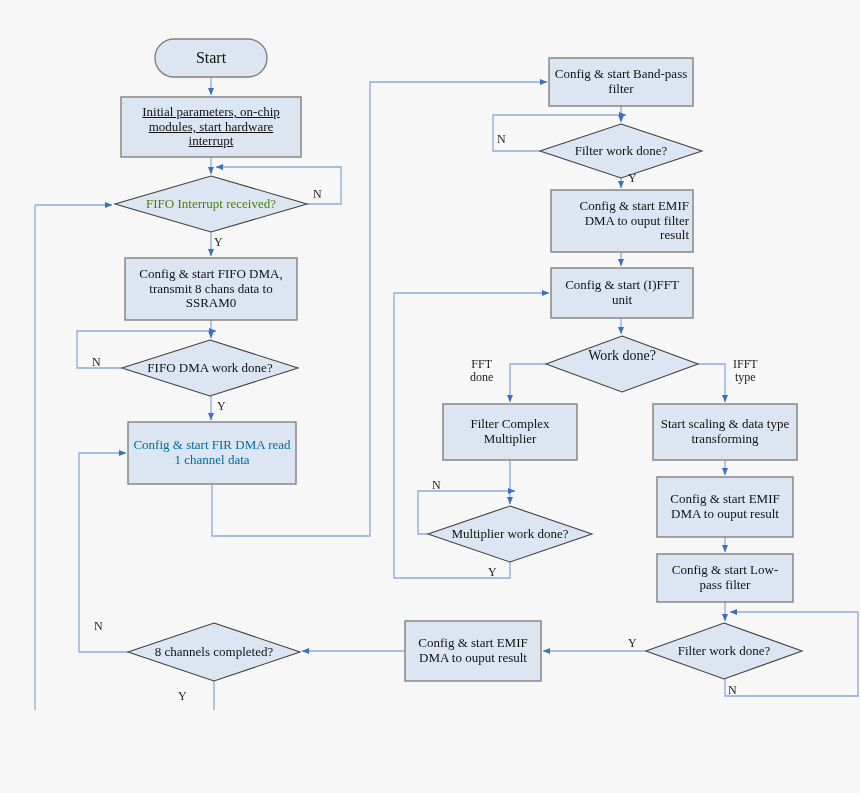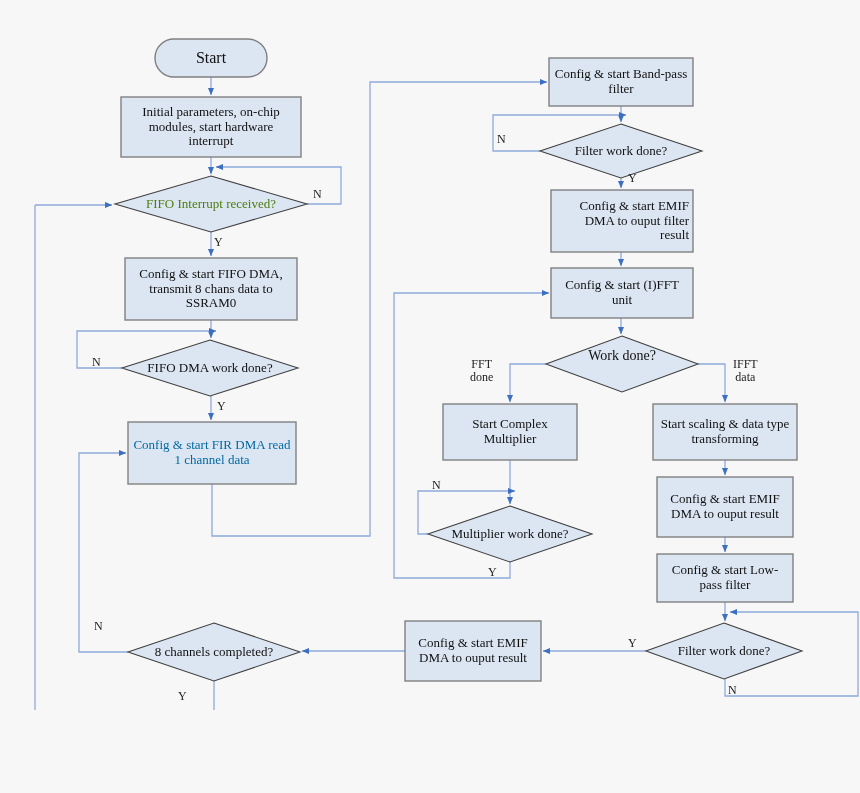--- a/index.html
+++ b/index.html
@@ -101,21 +101,21 @@
         <polygon points="724,623 802,651 724,679 646,651" fill="#dce6f2" stroke="#404040" stroke-width="1.1"></polygon>
         <rect x="405" y="621" width="136" height="60" fill="#dce6f2" stroke="#808080" stroke-width="1.4"></rect>
       </g>
   </svg>
 
   <div id="labels">
       <div class="node-label" style="left: 155px; top: 39px; width: 112px; height: 38px; font-size: 16px; color: rgb(17, 17, 17);">
         <span style="padding: 0px 4px; white-space: pre-line;">Start</span>
       </div>
       <div class="node-label" style="left: 121px; top: 97px; width: 180px; height: 60px; font-size: 13px; color: rgb(17, 17, 17);">
-        <span style="padding: 0px 4px; white-space: pre-line;">Initial parameters, on-chip modules, start hardware interrupt</span>
+        <span style="padding: 0px 4px; white-space: pre-line; text-decoration: underline;">Initial parameters, on-chip modules, start hardware interrupt</span>
       </div>
       <div class="node-label" style="left: 115px; top: 176px; width: 192px; height: 56px; font-size: 13px; color: #4d7c0f;">
         <span style="padding: 0px 4px; white-space: pre-line;">FIFO Interrupt received?</span>
       </div>
       <div class="node-label" style="left: 125px; top: 258px; width: 172px; height: 62px; font-size: 13px; color: rgb(17, 17, 17);">
         <span style="padding: 0px 8px; white-space: pre-line;">Config &amp; start FIFO DMA, transmit 8 chans data to SSRAM0</span>
       </div>
       <div class="node-label" style="left: 122px; top: 340px; width: 176px; height: 56px; font-size: 13px; color: rgb(17, 17, 17);">
         <span style="padding: 0px 4px; white-space: pre-line;">FIFO DMA work done?</span>
       </div>
@@ -134,21 +134,21 @@
       <div class="node-label" style="left: 551px; top: 190px; width: 142px; height: 62px; font-size: 13px; color: rgb(17, 17, 17);">
         <span style="padding: 0px 4px; white-space: pre-line; text-align: right;">Config &amp; start EMIF DMA to ouput filter result</span>
       </div>
       <div class="node-label" style="left: 551px; top: 268px; width: 142px; height: 50px; font-size: 13px; color: rgb(17, 17, 17);">
         <span style="padding: 0px 4px; white-space: pre-line;">Config &amp; start (I)FFT unit</span>
       </div>
       <div class="node-label" style="left: 546px; top: 328px; width: 152px; height: 56px; font-size: 14px; color: rgb(17, 17, 17);">
         <span style="padding: 0px 4px; white-space: pre-line;">Work done?</span>
       </div>
       <div class="node-label" style="left: 443px; top: 404px; width: 134px; height: 56px; font-size: 13px; color: rgb(17, 17, 17);">
-        <span style="padding: 0px 4px; white-space: pre-line;">Start Complex Multiplier</span>
+        <span style="padding: 0px 4px; white-space: pre-line;">Filter Complex Multiplier</span>
       </div>
       <div class="node-label" style="left: 428px; top: 506px; width: 164px; height: 56px; font-size: 13px; color: rgb(17, 17, 17);">
         <span style="padding: 0px 4px; white-space: pre-line;">Multiplier work done?</span>
       </div>
       <div class="node-label" style="left: 653px; top: 404px; width: 144px; height: 56px; font-size: 13px; color: rgb(17, 17, 17);">
         <span style="padding: 0px 4px; white-space: pre-line;">Start scaling &amp; data type transforming</span>
       </div>
       <div class="node-label" style="left: 657px; top: 477px; width: 136px; height: 60px; font-size: 13px; color: rgb(17, 17, 17);">
         <span style="padding: 0px 4px; white-space: pre-line;">Config &amp; start EMIF DMA to ouput  result</span>
       </div>
@@ -167,19 +167,19 @@
       <div class="edge-label" style="left: 214px; top: 236px; white-space: pre-line;">Y</div>
       <div class="edge-label" style="left: 92px; top: 356px; white-space: pre-line;">N</div>
       <div class="edge-label" style="left: 217px; top: 400px; white-space: pre-line;">Y</div>
       <div class="edge-label" style="left: 94px; top: 620px; white-space: pre-line;">N</div>
       <div class="edge-label" style="left: 178px; top: 690px; white-space: pre-line;">Y</div>
       <div class="edge-label" style="left: 497px; top: 133px; white-space: pre-line;">N</div>
       <div class="edge-label" style="left: 628px; top: 172px; white-space: pre-line;">Y</div>
       <div class="edge-label" style="left: 470px; top: 358px; white-space: pre-line;">FFT
 done</div>
       <div class="edge-label" style="left: 733px; top: 358px; white-space: pre-line;">IFFT
-data</div>
+type</div>
       <div class="edge-label" style="left: 432px; top: 479px; white-space: pre-line;">N</div>
       <div class="edge-label" style="left: 488px; top: 566px; white-space: pre-line;">Y</div>
       <div class="edge-label" style="left: 628px; top: 637px; white-space: pre-line;">Y</div>
       <div class="edge-label" style="left: 728px; top: 684px; white-space: pre-line;">N</div>
     </div>
 </div>
 
 </body></html>

